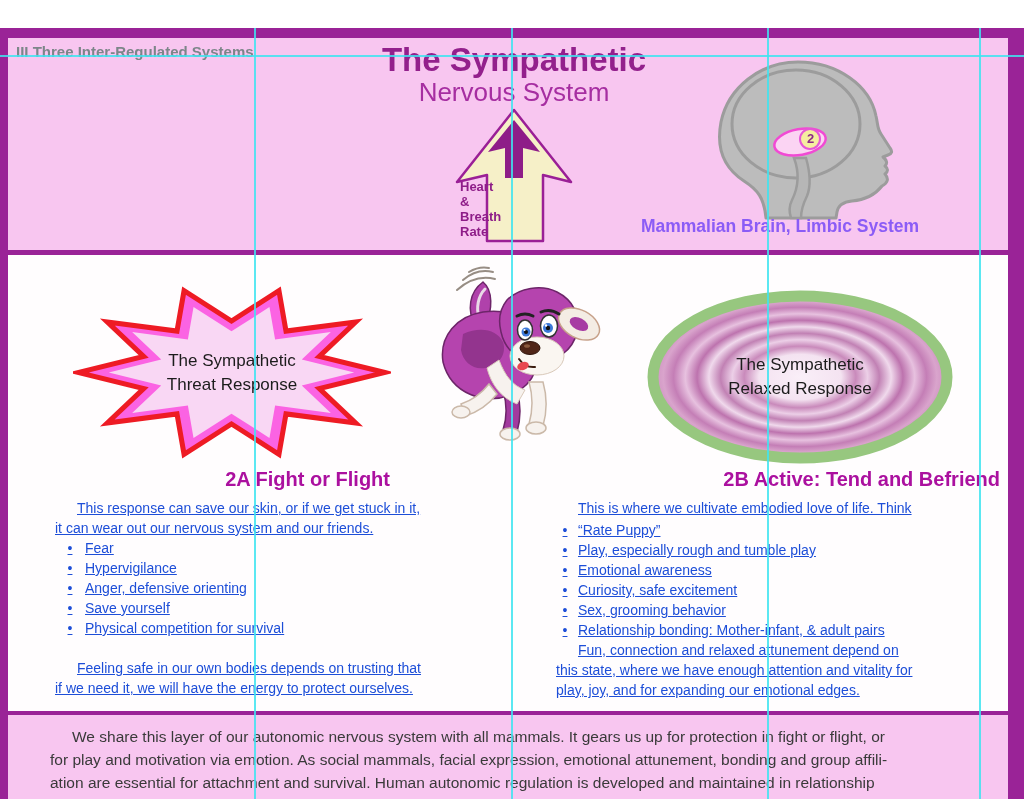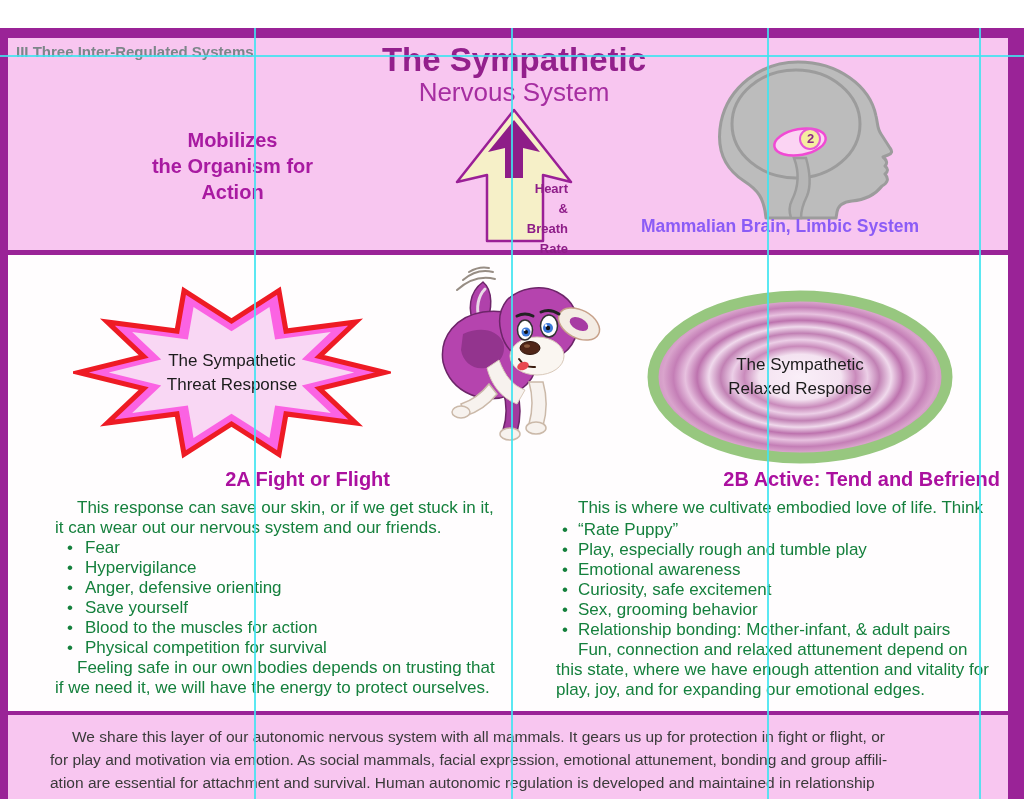--- a/index.html
+++ b/index.html
@@ -26,41 +26,41 @@
 
   .z2 { z-index: 10; }
   .pre { white-space: pre-line; }
 
   .slide-label { left:16px; top:15px; width:280px; font-size:15px; font-weight:bold; color:#7c8689; }
   .title   { left:314px; top:13px; width:400px; text-align:center; font-size:33px; font-weight:bold; color:#93208c; }
   .subtitle{ left:314px; top:49px; width:400px; text-align:center; font-size:26px; color:#a62ea1; }
   .mobilizes { left:110px; top:99px; width:245px; text-align:center; font-size:20px;
                font-weight:bold; color:#a81aa1; line-height:26px; }
   .arrow-svg { left:454px; top:80px; }
-  .arrow-label { left:460px; top:151px; width:108px; text-align:right; font-size:13px;
-                 font-weight:bold; color:#8e1d88; line-height:20px; }
+  .arrow-label { left:460px; top:151px; width:108px; text-align:left; font-size:13px;
+                 font-weight:bold; color:#8e1d88; line-height:15px; }
   .head-svg { left:698px; top:30px; }
   .brain-badge { left:800px; top:101px; width:21px; height:20px; text-align:center;
                  line-height:20px; font-size:13px; font-weight:bold; color:#8c2b86; }
   .brain-caption { left:630px; top:188px; width:300px; text-align:center; font-size:17.5px;
                    font-weight:bold; color:#8b5cf6; }
 
   .star-svg { left:73px; top:256px; }
   .star-label { left:73px; top:256px; width:318px; height:178px; display:flex; align-items:center;
                 justify-content:center; text-align:center; font-size:17px; line-height:24px; color:#1c1c1c; }
   .puppy-svg { left:433px; top:236px; }
   .ellipse-svg { left:645px; top:260px; }
   .ellipse-label { left:645px; top:260px; width:310px; height:178px; display:flex; align-items:center;
                 justify-content:center; text-align:center; font-size:17px; line-height:24px; color:#1c1c1c; }
 
   .col-heading { text-align:right; font-size:20px; font-weight:bold; color:#ab109f; }
   .h-left  { left:55px;  top:440px; width:335px; }
   .h-right { left:640px; top:440px; width:360px; }
 
-  .body-text { font-size:17px; color:#15803d; line-height:20px; }
+  .body-text { font-size:14px; color:#1d4ed8; line-height:20px;text-decoration:underline; }
   .col-left  { left:55px;  width:450px; }
   .col-right { left:556px; width:434px; }
   .intro, .outro { text-indent: 22px; }
   .l-intro { top:470px; } .l-bullets { top:510px; } .l-outro { top:630px; }
   .r-intro { top:470px; } .r-bullets { top:492px; } .r-outro { top:612px; }
   .brow { display:flex; height:20px; }
   .brow::before { content:"\2022"; width:14px; margin-left:8px; margin-right:8px; text-align:center; }
   .r-bullets .brow::before { margin-left:2px; margin-right:6px; }
 
   .footer-par { left:50px; top:697px; width:925px; font-size:15.5px; color:#3a3a3a;
@@ -76,23 +76,20 @@
   <div class="abs footer-band"></div>
 
   <div class="abs frame" style="left:0;top:0;width:1024px;height:10px;"></div>
   <div class="abs frame" style="left:0;top:0;width:8px;height:799px;"></div>
   <div class="abs frame" style="left:1008px;top:0;width:16px;height:799px;"></div>
   <div class="abs frame" style="left:0;top:792px;width:1024px;height:7px;"></div>
 
   <div class="abs z2 slide-label">III  Three Inter-Regulated Systems</div>
   <div class="abs z2 title">The Sympathetic</div>
   <div class="abs z2 subtitle">Nervous System</div>
-  <div class="abs z2 mobilizes pre">Mobilizes
-the Organism for
-Action</div>
 
   <svg class="abs z2 arrow-svg" width="120" height="136" viewBox="0 0 120 136">
     <path d="M60 2 L117 74 L89 67 L89 133 L33 133 L33 67 L3 74 Z" fill="#f6f0c8" stroke="#9a1f96" stroke-width="2.5" stroke-linejoin="round"></path>
     <path d="M60 12 L86 44 L69 40 L69 70 L51 70 L51 40 L34 44 Z" fill="#8e1d88"></path>
   </svg>
   <div class="abs z2 arrow-label pre">Heart
 &amp;
 Breath
 Rate</div>
 
@@ -184,23 +181,20 @@
     <div class="brow">
         <span>Hypervigilance</span>
       </div>
     <div class="brow">
         <span>Anger, defensive orienting</span>
       </div>
     <div class="brow">
         <span>Save yourself</span>
       </div>
     <div class="brow">
-        <span>Blood to the muscles for action</span>
-      </div>
-    <div class="brow">
         <span>Physical competition for survival</span>
       </div>
   </div>
   <div class="abs z2 body-text col-left l-outro outro pre">Feeling safe in our own bodies depends on trusting that
 if we need it, we will have the energy to protect ourselves.</div>
 
   <div class="abs z2 col-heading h-right">2B  Active: Tend and Befriend</div>
   <div class="abs z2 body-text col-right r-intro intro">This is where we cultivate embodied love of life.  Think</div>
   <div class="abs z2 body-text col-right r-bullets">
     <div class="brow">

